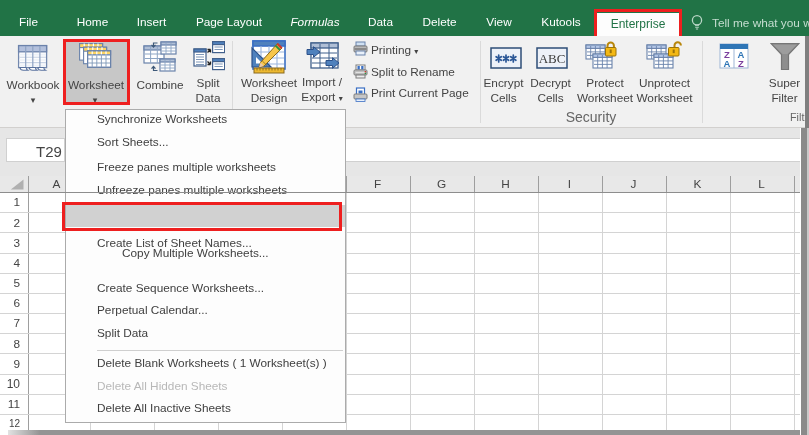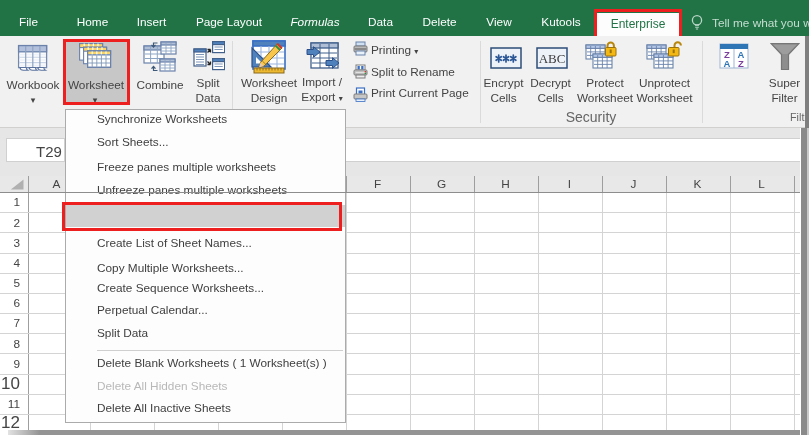--- a/index.html
+++ b/index.html
@@ -331,34 +331,34 @@
       <div class="abs" style="left:20px;top:283.11px;transform:translate(-100%,-50%);font-size:11.8px;color:#444;">5</div>
       <div class="abs" style="left:0;top:313px;width:800px;height:1px;background:#d4d4d4;"></div>
       <div class="abs" style="left:20px;top:303.29px;transform:translate(-100%,-50%);font-size:11.8px;color:#444;">6</div>
       <div class="abs" style="left:0;top:333px;width:800px;height:1px;background:#d4d4d4;"></div>
       <div class="abs" style="left:20px;top:323.46999999999997px;transform:translate(-100%,-50%);font-size:11.8px;color:#444;">7</div>
       <div class="abs" style="left:0;top:353px;width:800px;height:1px;background:#d4d4d4;"></div>
       <div class="abs" style="left:20px;top:343.65000000000003px;transform:translate(-100%,-50%);font-size:11.8px;color:#444;">8</div>
       <div class="abs" style="left:0;top:374px;width:800px;height:1px;background:#d4d4d4;"></div>
       <div class="abs" style="left:20px;top:363.83px;transform:translate(-100%,-50%);font-size:11.8px;color:#444;">9</div>
       <div class="abs" style="left:0;top:394px;width:800px;height:1px;background:#d4d4d4;"></div>
-      <div class="abs" style="left:20px;top:384.01000000000005px;transform:translate(-100%,-50%);font-size:17px;color:#444;">10</div>
+      <div class="abs" style="left:20px;top:384.01000000000005px;transform:translate(-100%,-50%);font-size:12px;color:#444;">10</div>
       <div class="abs" style="left:0;top:414px;width:800px;height:1px;background:#d4d4d4;"></div>
       <div class="abs" style="left:20px;top:404.19px;transform:translate(-100%,-50%);font-size:11.8px;color:#444;">11</div>
-      <div class="abs" style="left:20px;top:423px;transform:translate(-100%,-50%);font-size:17px;color:#444;">12</div>
+      <div class="abs" style="left:20px;top:423px;transform:translate(-100%,-50%);font-size:10px;color:#444;">12</div>
     </div>
 
   <div class="abs" style="left:65px;top:109px;width:281px;height:314px;background:#fdfdfd;border:1px solid #ababab;box-sizing:border-box;"></div>
   <div id="menuitems">
       <div class="mi" style="top:120px;color:#404040;">Synchronize Worksheets</div>
       <div class="mi" style="top:143.8px;color:#404040;">Sort Sheets...</div>
       <div class="mi" style="top:168.9px;color:#404040;">Freeze panes multiple worksheets</div>
       <div class="mi" style="top:191.2px;color:#404040;">Unfreeze panes multiple worksheets</div>
       <div class="mi" style="top:244.6px;color:#404040;">Create List of Sheet Names...</div>
-      <div class="mi" style="top:269px;color:#404040;">Copy Multiple Worksheets...</div>
+      <div class="mi" style="top:254px;color:#404040;margin-left:25px;">Copy Multiple Worksheets...</div>
       <div class="mi" style="top:289px;color:#404040;">Create Sequence Worksheets...</div>
       <div class="mi" style="top:311.6px;color:#404040;">Perpetual Calendar...</div>
       <div class="mi" style="top:334.7px;color:#404040;">Split Data</div>
       <div class="mi" style="top:364.4px;color:#404040;">Delete Blank Worksheets ( 1 Worksheet(s) )</div>
       <div class="mi" style="top:387.1px;color:#b8b8b8;">Delete All Hidden Sheets</div>
       <div class="mi" style="top:409.7px;color:#404040;">Delete All Inactive Sheets</div>
     </div>
 
   <div class="abs" style="left:66px;top:205px;width:279px;height:22px;background:#d1d1d1;"></div>
   <div class="redbox" style="left:62px;top:202px;width:274px;height:23px;z-index:6;"></div>

